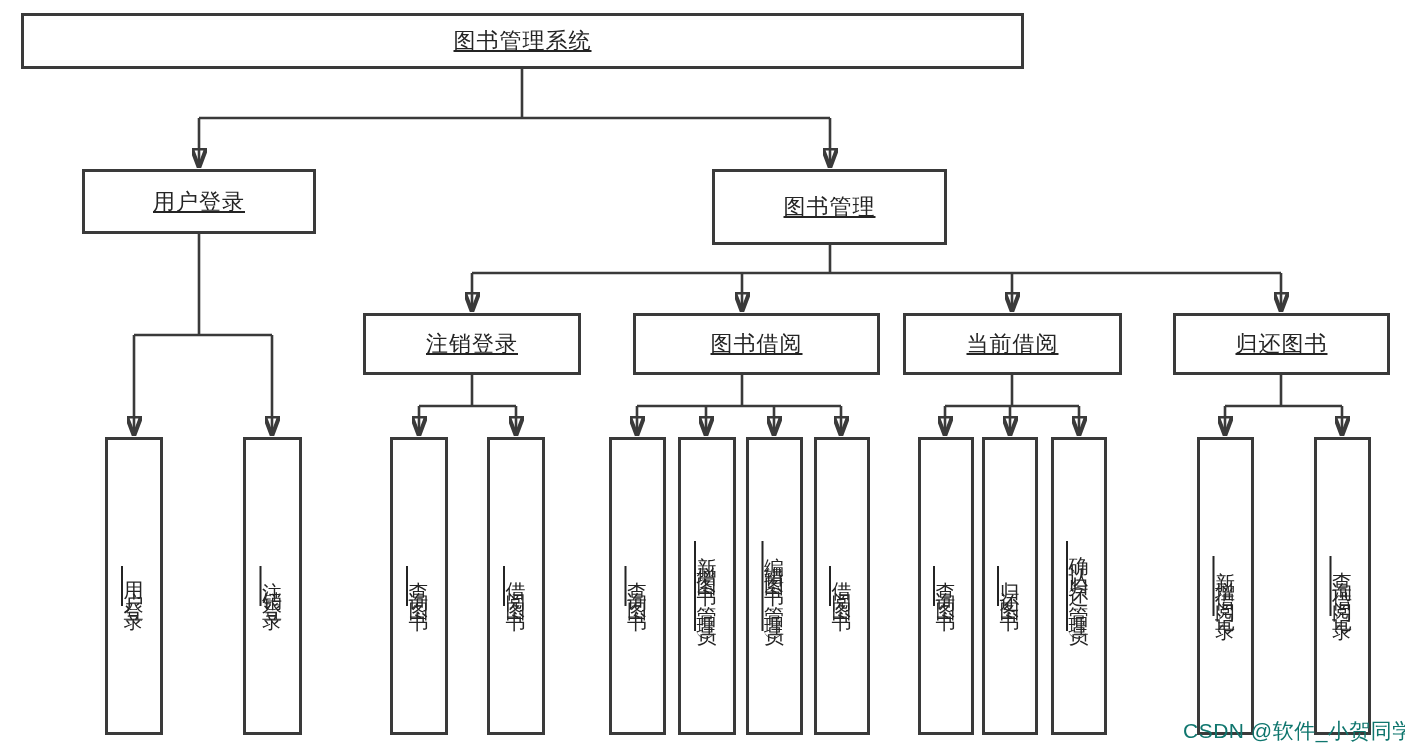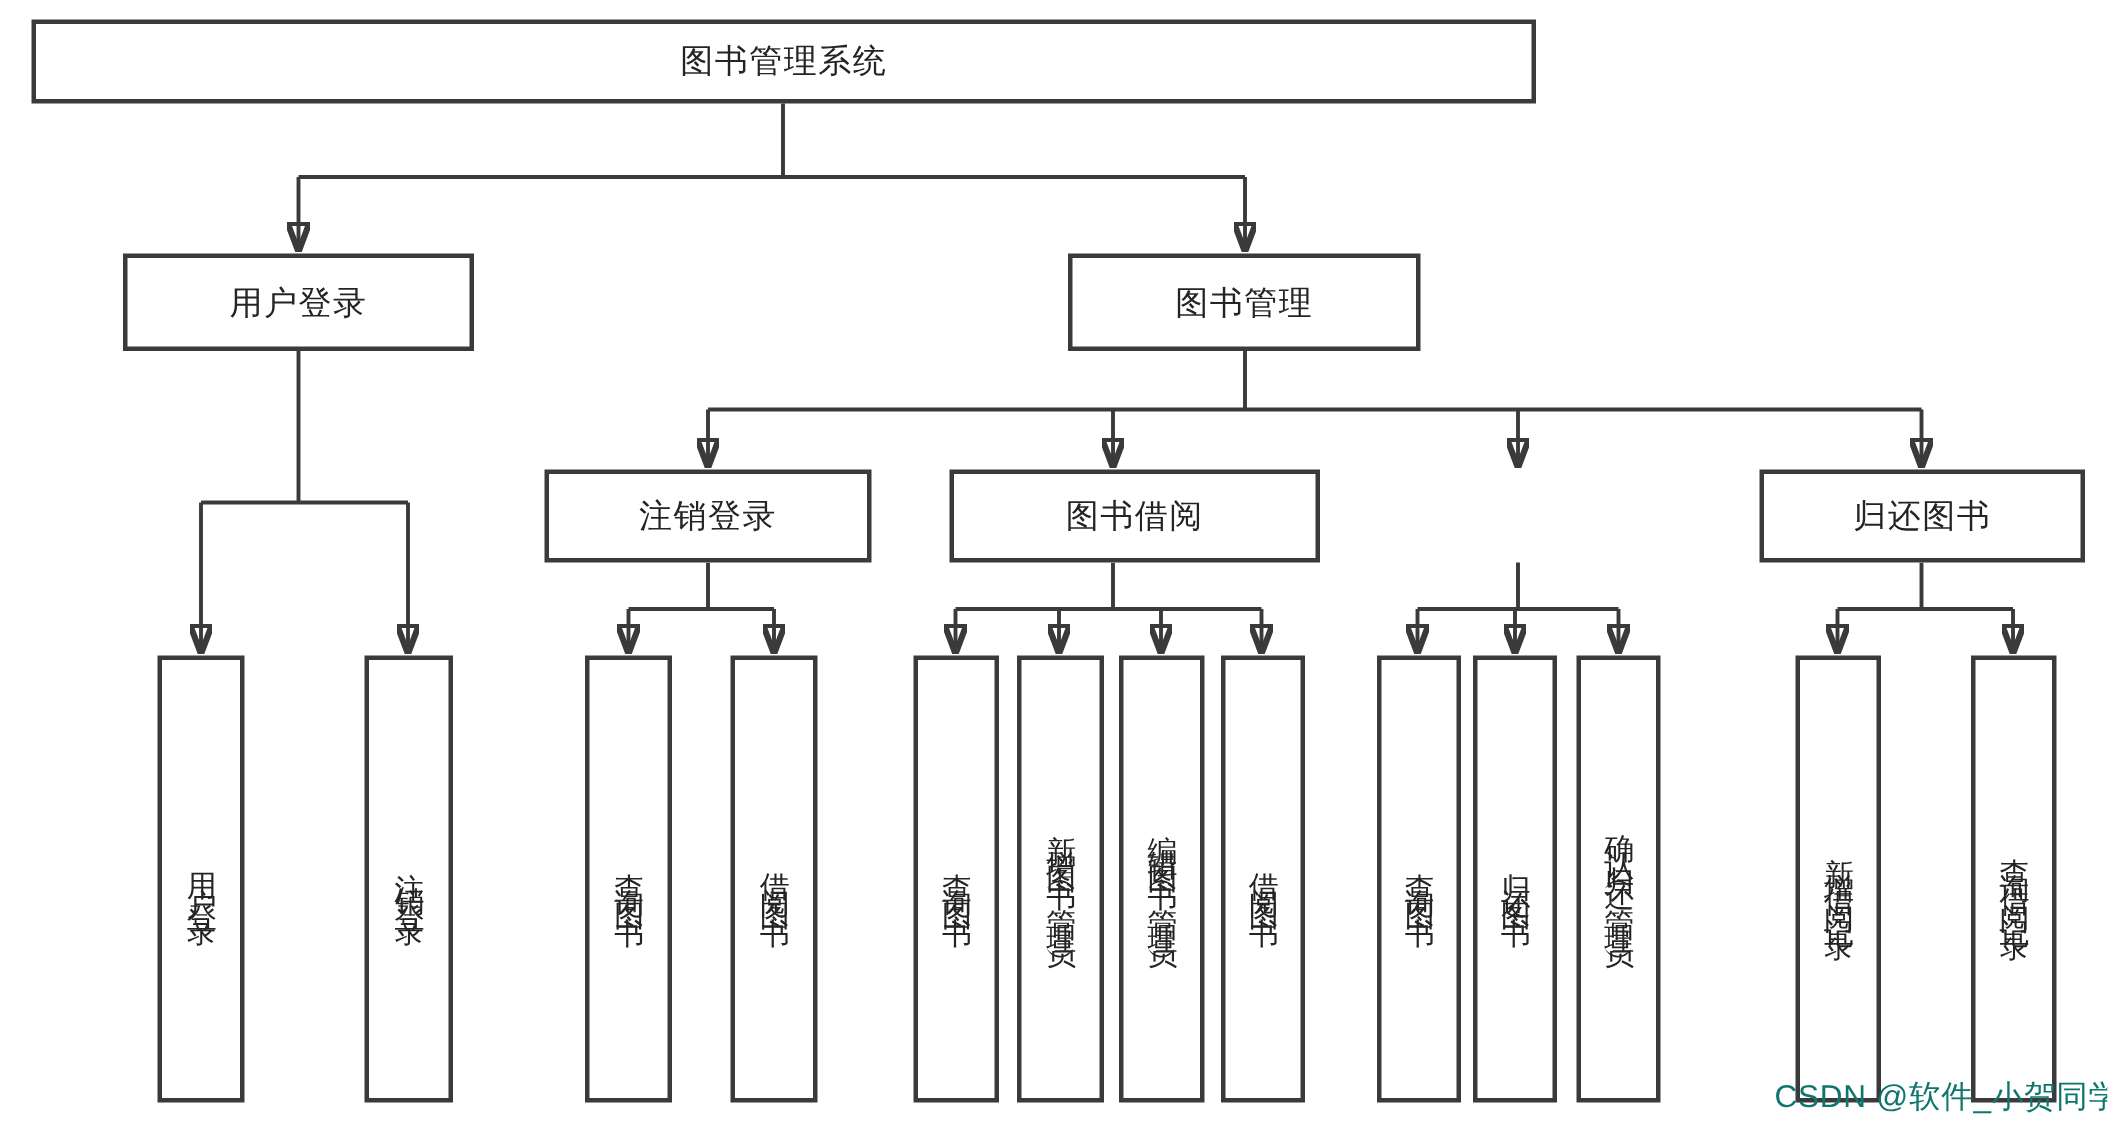--- a/index.html
+++ b/index.html
@@ -5,21 +5,21 @@
   html,body{margin:0;padding:0;background:#ffffff;}
   #stage{
     position:relative;width:1405px;height:747px;background:#ffffff;overflow:hidden;
     font-family:"Liberation Sans","DejaVu Sans",sans-serif;
   }
   #connectors{position:absolute;left:0;top:0;width:1405px;height:747px;}
   #connectors path,#connectors line{stroke:#3a3a3a;stroke-width:2.6;fill:none;}
   .box{
     position:absolute;box-sizing:border-box;border:3px solid #3a3a3a;background:#ffffff;
     display:flex;align-items:center;justify-content:center;
-    color:#242424;font-size:22px;letter-spacing:1px;white-space:nowrap;
+    color:#242424;font-size:22px;letter-spacing:1px;white-space:nowrap;text-decoration:underline;
   }
   .v{
     writing-mode:vertical-rl;text-orientation:mixed;
     font-size:20px;letter-spacing:10px;line-height:1;white-space:normal;
   }
   #watermark{
     position:absolute;left:1183px;top:717px;z-index:5;
     color:#0f766e;font-size:21px;white-space:nowrap;letter-spacing:0.5px;
   }
 </style>
@@ -79,24 +79,25 @@
     <g>
       <path d="M1281 375 V406 M1225 406 H1342"></path>
       <line x1="1225" y1="406" x2="1225" y2="434" marker-end="url(#arrow)"></line>
       <line x1="1342" y1="406" x2="1342" y2="434" marker-end="url(#arrow)"></line>
     </g>
   </svg>
 
   <div class="box" style="left:21px;top:13px;width:1003px;height:56px">图书管理系统</div>
 
   <div class="box" style="left:82px;top:169px;width:234px;height:65px">用户登录</div>
-  <div class="box" style="left:712px;top:169px;width:235px;height:65px">图书管理</div>
+  <div class="box" style="left:712px;top:169px;width:235px;height:76px">图书管理</div>
 
   <div class="box" style="left:363px;top:313px;width:218px;height:62px">注销登录</div>
   <div class="box" style="left:633px;top:313px;width:247px;height:62px">图书借阅</div>
+  <div class="box" style="left:903px;top:313px;width:219px;height:62px">当前借阅</div>
   <div class="box" style="left:1173px;top:313px;width:217px;height:62px">归还图书</div>
 
   <div class="box v" style="left:105px;top:437px;width:58px;height:298px">用户登录</div>
   <div class="box v" style="left:243px;top:437px;width:59px;height:298px">注销登录</div>
 
   <div class="box v" style="left:390px;top:437px;width:58px;height:298px">查询图书</div>
   <div class="box v" style="left:487px;top:437px;width:58px;height:298px">借阅图书</div>
 
   <div class="box v" style="left:609px;top:437px;width:57px;height:298px">查询图书</div>
   <div class="box v" style="left:678px;top:437px;width:58px;height:298px">新增图书（管理员）</div>

